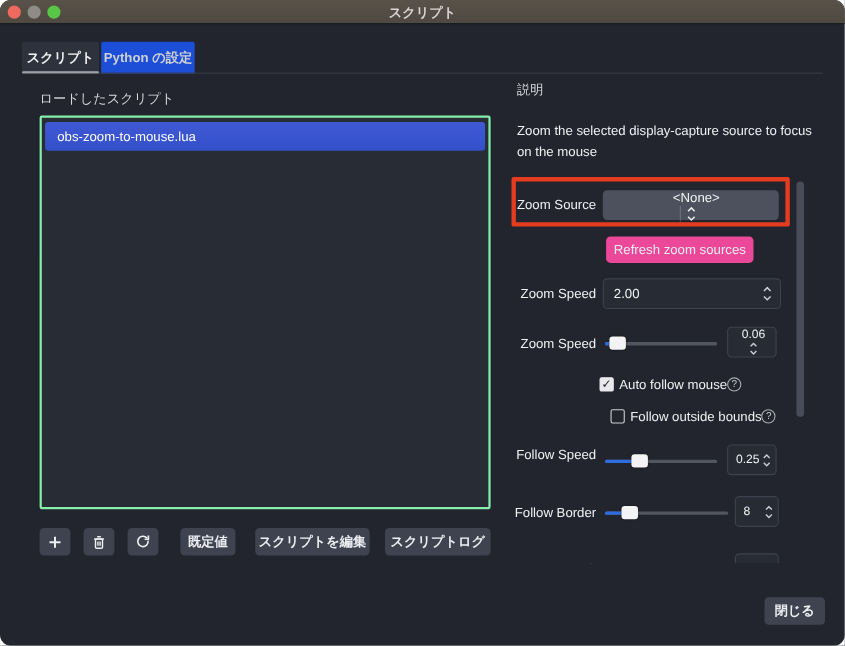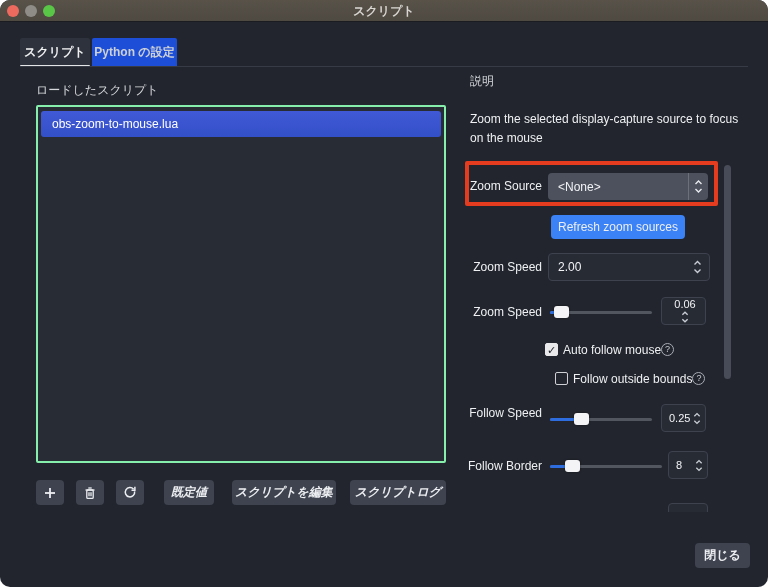--- a/index.html
+++ b/index.html
@@ -30,47 +30,47 @@
   .panel-label { position:absolute; color:#d6d8dc; font-size:12px; }
   .lbl-loaded { left:36px; top:82px; }
   .listbox { position:absolute; left:36px; top:105px; width:410px; height:358px;
              background:#282c35; border:2px solid #86efac; border-radius:2px; }
   .list-item-selected { margin:4px 3px; height:26px; line-height:26px;
              background:linear-gradient(#4059d6,#3350c8); border-radius:3px;
              color:#ffffff; font-size:12px; padding-left:11px; }
   .toolbar { position:absolute; left:36px; top:480px; width:410px; height:25px; }
   .tbtn { position:absolute; top:0; height:25px; background:#3e434f; border:none;
           border-radius:4px; color:#eceef1; font-size:12px; font-weight:600;
-          font-family:inherit; display:flex; align-items:center; justify-content:center;font-style:italic; }
+          font-family:inherit; display:flex; align-items:center; justify-content:center; }
   .tbtn svg { display:block; }
   .btn-add { left:0; width:28px; }
   .btn-del { left:40px; width:28px; }
   .btn-reload { left:80px; width:28px; }
   .btn-defaults { left:128px; width:50px; }
   .btn-edit { left:196px; width:104px; }
   .btn-log { left:314px; width:96px; }
 
   
   .right-panel { position:absolute; left:462px; top:0; width:306px; height:512px; overflow:hidden; }
   .rp-heading { position:absolute; left:8px; top:73px; color:#d6d8dc; font-size:12px; }
   .rp-desc { position:absolute; left:8px; top:110px; width:280px; color:#eef0f2;
              font-size:12px; line-height:19px; white-space:pre-line; }
   .row-label { position:absolute; width:80px; text-align:right; color:#eef0f2; font-size:12px; }
 
   .combo { position:absolute; left:86px; top:173px; width:160px; height:27px;
            background:#4c515d; border-radius:4px; color:#f2f3f5; font-size:12px;
-           display:flex; align-items:center; }
+           display:flex; align-items:center;flex-direction:column; }
   .combo-value { flex:1; padding-left:10px; }
   .combo-arrows { width:19px; height:19px; margin-right:1px; border-left:1px solid rgba(255,255,255,.18);
            height:100%; display:flex; align-items:center; justify-content:center; }
 
   .annotation { position:absolute; left:3px; top:161px; width:253px; height:45px;
            border:4px solid #e53c20; border-radius:2px; pointer-events:none; z-index:5; }
 
-  .rbtn { position:absolute; background:#3b82f6; border:none; border-radius:4px;
+  .rbtn { position:absolute; background:#ec4899; border:none; border-radius:4px;
           color:#eceef1; font-size:12px; font-family:inherit; }
   .btn-refresh-sources { left:89px; top:215px; width:134px; height:24px; }
 
   .spinbox { position:absolute; background:#272b34; border:1px solid #3d424e; border-radius:4px;
              color:#f2f3f5; display:flex; align-items:center; justify-content:space-between; }
   .spin-lg { left:86px; top:253px; width:162px; height:28px; font-size:12px; padding:0 7px 0 9px; }
   .spin-sm { width:45px; height:28px; font-size:11px; padding:0 4px 0 7px; }
   .sp-zoomspeed { left:199px; top:297px;flex-direction:column; }
   .sp-followspeed { left:199px; top:404px; }
   .sp-followborder { left:206px; top:451px; width:40px; }

